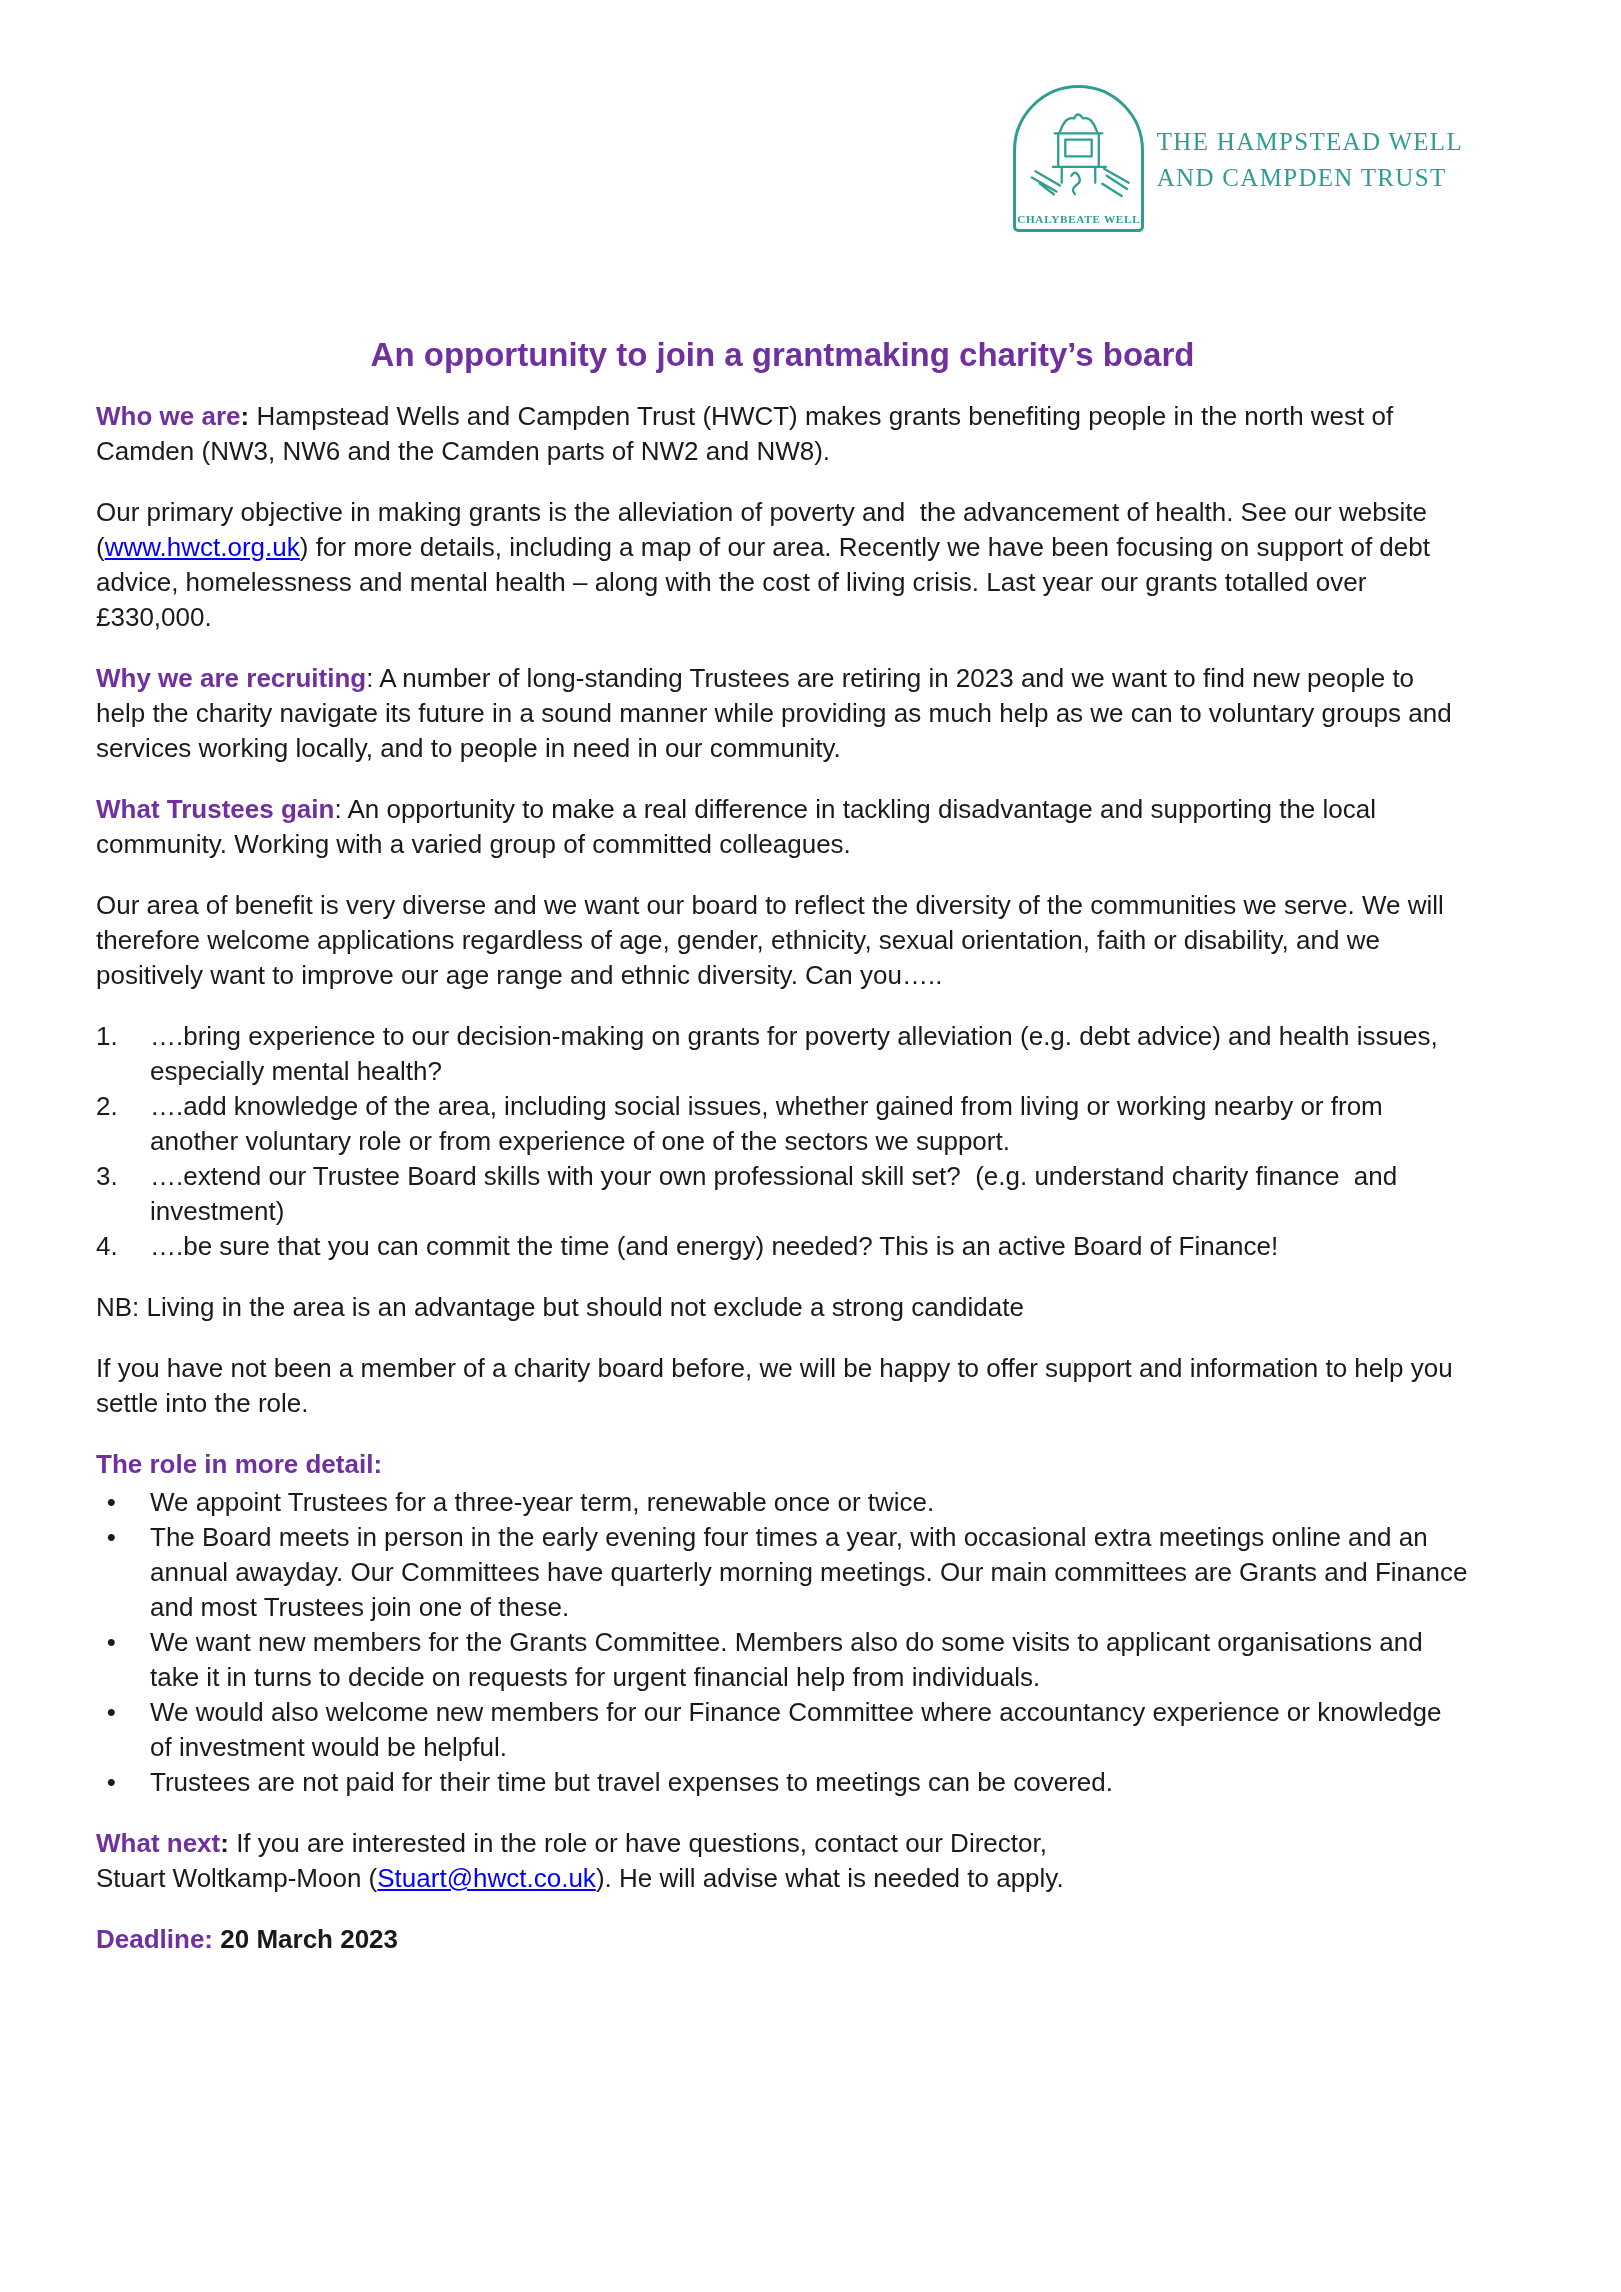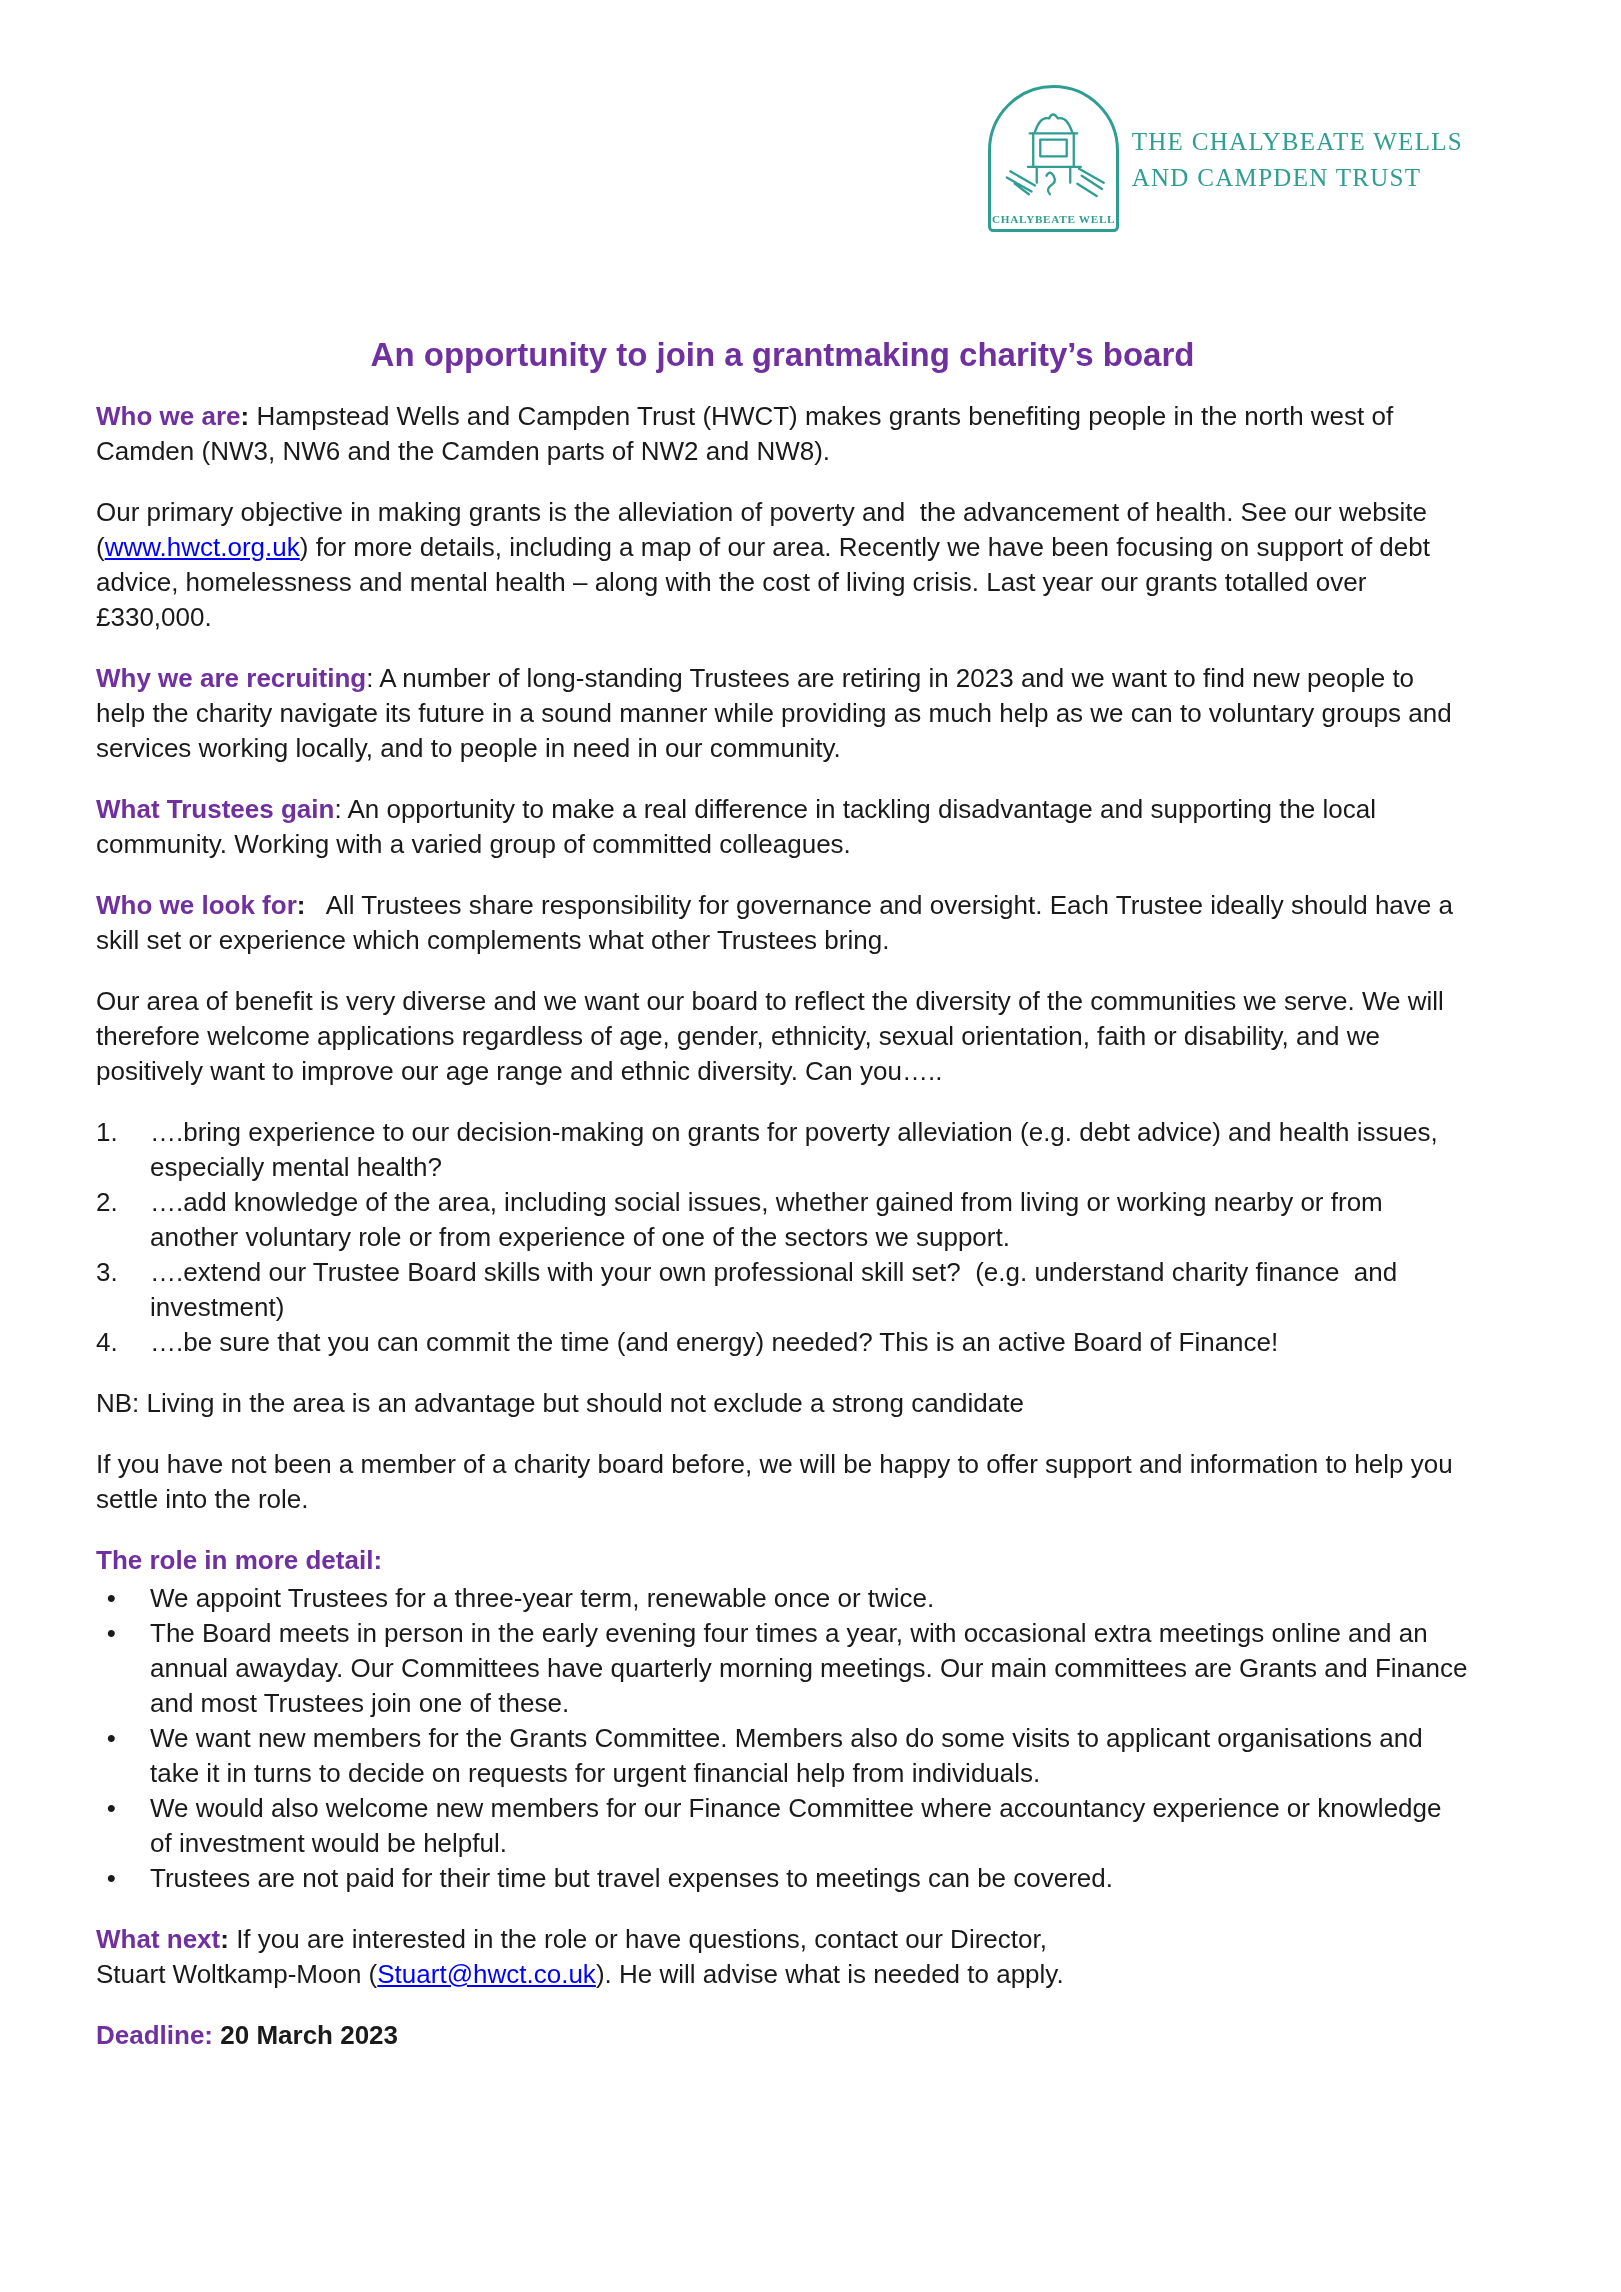--- a/index.html
+++ b/index.html
@@ -94,38 +94,37 @@
           <path d="M36 68 H96"></path>
           <path d="M46 68 V86 M84 68 V86"></path>
           <path d="M12 80 L40 96 M16 73 L44 89 M21 87 L37 99"></path>
           <path d="M94 70 L122 86 M97 78 L120 93 M92 87 L114 101"></path>
           <path d="M57 78 Q61 71 65 78 Q69 85 62 89 Q56 94 61 99"></path>
         </g>
       </svg>
       <div class="arch-caption">CHALYBEATE WELL</div>
     </div>
     <div class="org-name">
-      <div>THE CHALYBEATE WELLS</div>
+      <div>THE HAMPSTEAD WELL</div>
       <div>AND CAMPDEN TRUST</div>
     </div>
   </div>
 
   <div class="content">
 
     <h1 class="title">An opportunity to join a grantmaking charity’s board</h1>
 
     <p class="para"><span class="lead">Who we are</span><span class="colon-b">:</span><span> Hampstead Wells and Campden Trust (HWCT) makes grants benefiting people in the north west of Camden (NW3, NW6 and the Camden parts of NW2 and NW8).</span></p>
 
     <p class="para"><span>Our primary objective in making grants is the alleviation of poverty and  the advancement of health. See our website (</span><a class="doc-link">www.hwct.org.uk</a><span>) for more details, including a map of our area. Recently we have been focusing on support of debt advice, homelessness and mental health – along with the cost of living crisis. Last year our grants totalled over £330,000.</span></p>
 
     <p class="para"><span class="lead">Why we are recruiting</span><span>: A number of long-standing Trustees are retiring in 2023 and we want to find new people to help the charity navigate its future in a sound manner while providing as much help as we can to voluntary groups and services working locally, and to people in need in our community.</span></p>
 
     <p class="para"><span class="lead">What Trustees gain</span><span>: An opportunity to make a real difference in tackling disadvantage and supporting the local community. Working with a varied group of committed colleagues.</span></p>
 
-    <p class="para"><span class="lead">Who we look for</span><span class="colon-b">:</span><span>   All Trustees share responsibility for governance and oversight. Each Trustee ideally should have a skill set or experience which complements what other Trustees bring.</span></p>
 
     <p class="para">Our area of benefit is very diverse and we want our board to reflect the diversity of the communities we serve. We will therefore welcome applications regardless of age, gender, ethnicity, sexual orientation, faith or disability, and we positively want to improve our age range and ethnic diversity. Can you…..</p>
 
     <div class="list">
       <div class="li-row">
           <span class="li-marker">1.</span>
           <span class="li-text">….bring experience to our decision-making on grants for poverty alleviation (e.g. debt advice) and health issues, especially mental health?</span>
         </div>
       <div class="li-row">
           <span class="li-marker">2.</span>

